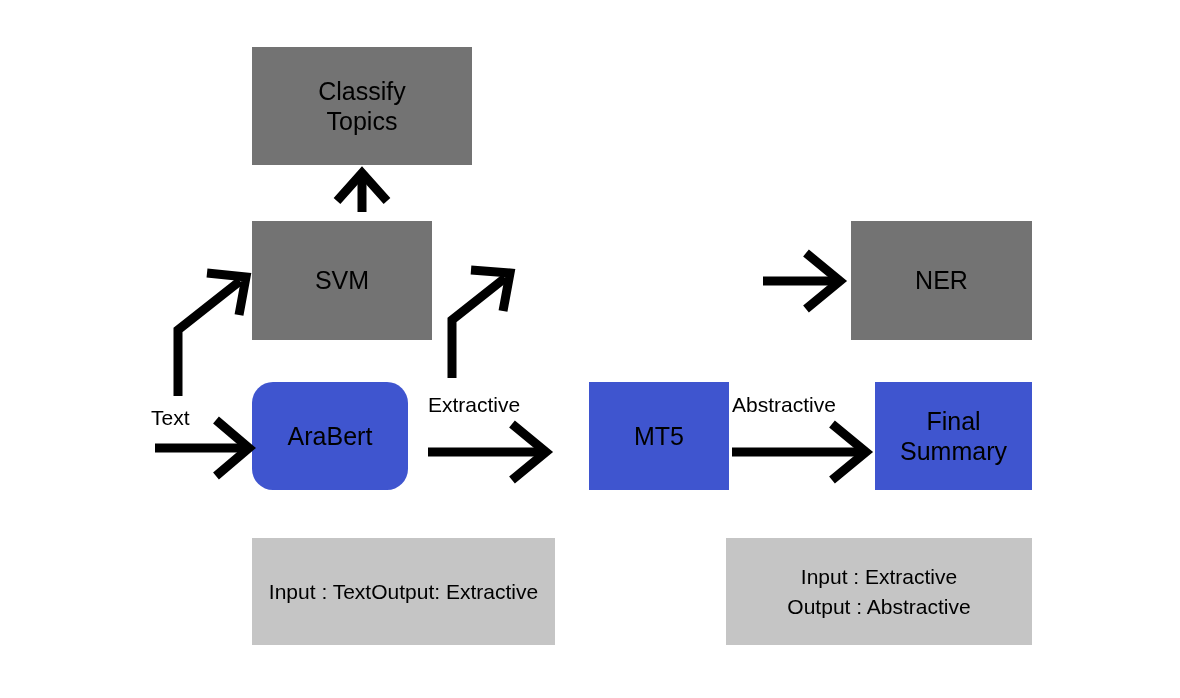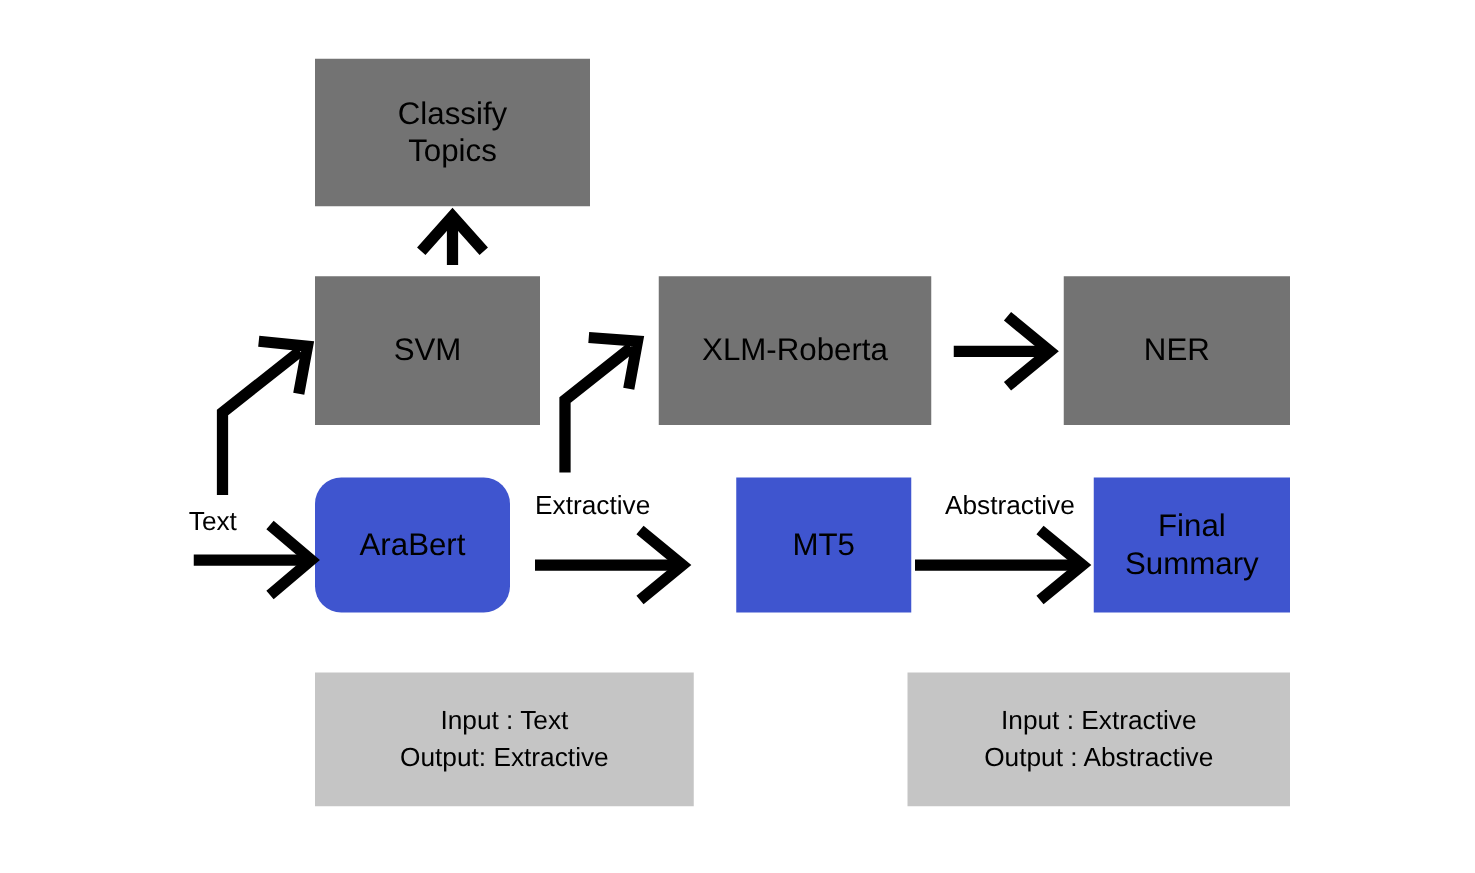--- a/index.html
+++ b/index.html
@@ -65,46 +65,45 @@
 </head>
 <body>
 
 <div id="canvas">
 
   <div class="node node-yellow" style="left:252px; top:47px; width:220px; height:118px;">Classify
 Topics</div>
 
   <div class="node node-yellow" style="left:252px; top:221px; width:180px; height:119px;">SVM</div>
 
-  <div class="node node-yellow" style="left:527px; top:221px; width:218px; height:119px;">XLM-Roberta</div>
 
   <div class="node node-yellow" style="left:851px; top:221px; width:181px; height:119px;">NER</div>
 
   <div class="node node-blue" style="left:252px; top:382px; width:156px; height:108px;border-radius:21px;">AraBert</div>
 
   <div class="node node-blue" style="left:589px; top:382px; width:140px; height:108px;">MT5</div>
 
   <div class="node node-blue" style="left:875px; top:382px; width:157px; height:108px;">Final
 Summary</div>
 
-  <div class="node node-gray" style="left:252px; top:538px; width:303px; height:107px; flex-direction:column;">
+  <div class="node node-gray" style="left:252px; top:538px; width:303px; height:107px; flex-direction:row;">
     <div>Input : Text</div>
     <div>Output: Extractive</div>
   </div>
 
   <div class="node node-gray" style="left:726px; top:538px; width:306px; height:107px; flex-direction:column;">
     <div>Input : Extractive</div>
     <div>Output : Abstractive</div>
   </div>
 
   <div class="edge-label" style="left:151px; top:406px;">Text</div>
 
   <div class="edge-label" style="left:428px; top:393px;">Extractive</div>
 
-  <div class="edge-label" style="left:732px; top:393px;margin-left:24px;">Abstractive</div>
+  <div class="edge-label" style="left:732px; top:393px;">Abstractive</div>
 
   <svg class="arrow-svg" style="left:0; top:0;" width="1180" height="698">
     <line x1="155" y1="448" x2="246" y2="448"></line>
     <polyline class="arrow-head" points="216,420 249,448 216,476"></polyline>
   </svg>
 
   <svg class="arrow-svg" style="left:0; top:0;" width="1180" height="698">
     <polyline points="178,396 178,330 240,281"></polyline>
     <polyline class="arrow-head" points="207,273 246,277 239,315"></polyline>
   </svg>

